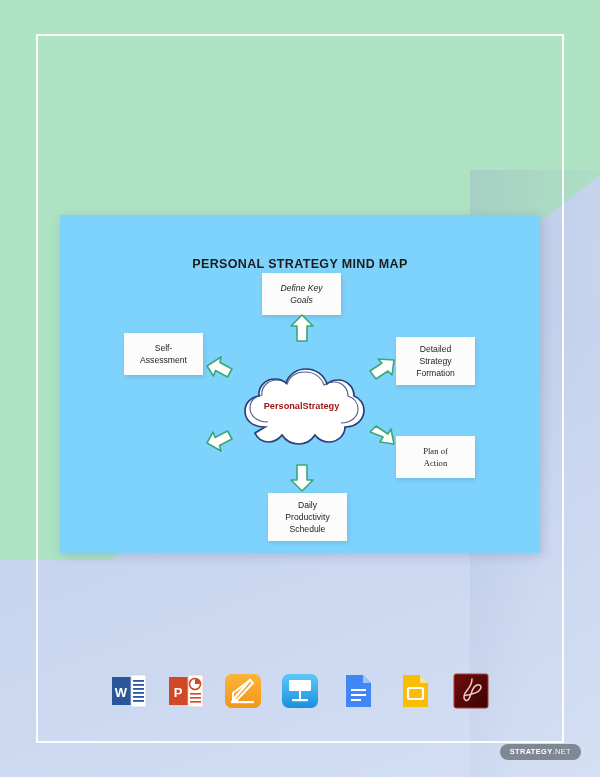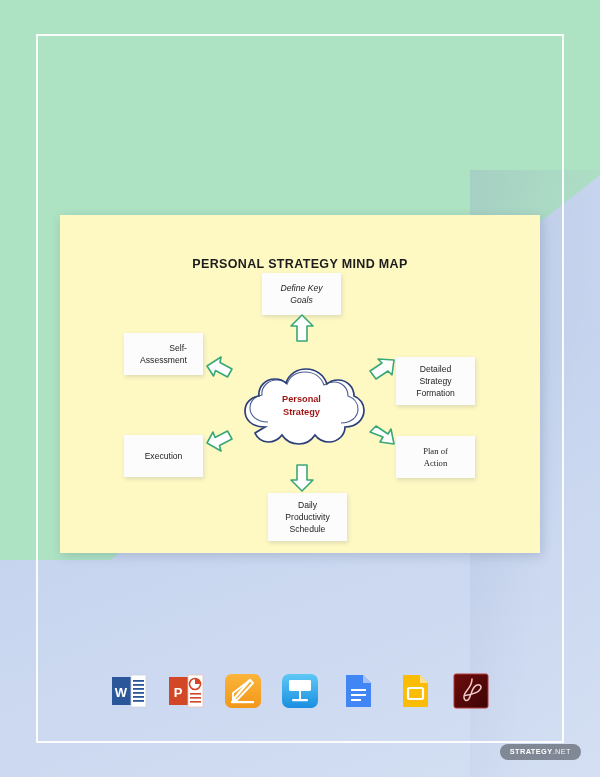--- a/index.html
+++ b/index.html
@@ -52,21 +52,21 @@
     border: 2px solid rgba(255,255,255,0.92);
     z-index: 4;
     pointer-events: none;
   }
 
   
   .card {
     position: absolute;
     left: 60px; top: 215px;
     width: 480px; height: 338px;
-    background: #fef9c3;
+    background: #7dd3fc;
     z-index: 5;
     box-shadow: 2px 3px 10px rgba(70,85,120,0.22);
   }
 
   .card-title {
     position: absolute;
     top: 42px;
     left: 0; right: 0;
     text-align: center;
     font-size: 12.5px;
@@ -84,37 +84,36 @@
     align-items: center;
     justify-content: center;
     text-align: center;
     font-size: 8.6px;
     line-height: 1.42;
     color: #1d1d1d;
     padding: 3px 4px;
   }
 
   .node-define   { left: 202px; top:  58px; width: 79px; height: 42px; font-style: italic; }
-  .node-self     { left:  64px; top: 118px; width: 79px; height: 42px; text-align: right; }
-  .node-detailed { left: 336px; top: 122px; width: 79px; height: 48px; margin-top: 20px; }
+  .node-self     { left:  64px; top: 118px; width: 79px; height: 42px; }
+  .node-detailed { left: 336px; top: 122px; width: 79px; height: 48px; }
   .node-exec     { left:  64px; top: 220px; width: 79px; height: 42px; }
   .node-plan     { left: 336px; top: 221px; width: 79px; height: 42px; font-family: Liberation Serif, serif; }
   .node-daily    { left: 208px; top: 278px; width: 79px; height: 48px; }
 
   
   .cloud-wrap {
     position: absolute;
     left: 175px; top: 150px;
     width: 133px; height: 82px;
   }
   .cloud-label {
     position: absolute;
     inset: 0;
     display: flex;
-    flex-direction: column;
     align-items: center;
     justify-content: center;
     font-size: 9.2px;
     font-weight: 700;
     line-height: 1.38;
     color: #9e1313;
     pointer-events: none;
   }
 
   
@@ -178,23 +177,20 @@
     </div>
 
     <div class="node node-self">
       <span>Self-<br>Assessment</span>
     </div>
 
     <div class="node node-detailed">
       <span>Detailed<br>Strategy<br>Formation</span>
     </div>
 
-    <div class="node node-exec">
-      <span>Execution</span>
-    </div>
 
     <div class="node node-plan">
       <span>Plan of<br>Action</span>
     </div>
 
     <div class="node node-daily">
       <span>Daily<br>Productivity<br>Schedule</span>
     </div>
 
     <div class="cloud-wrap">

